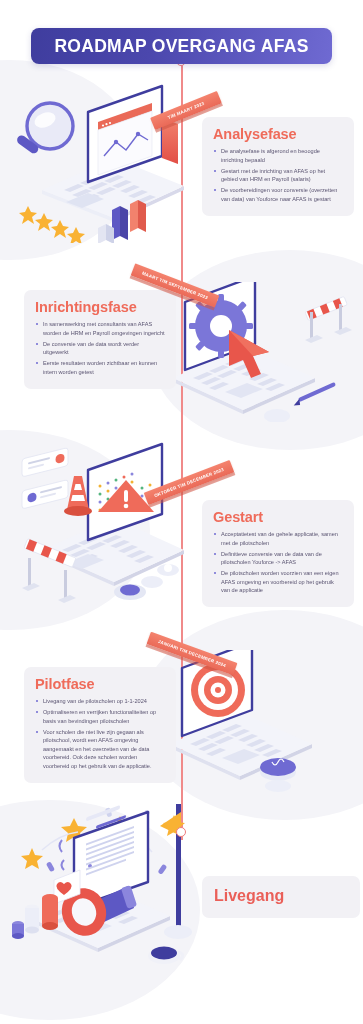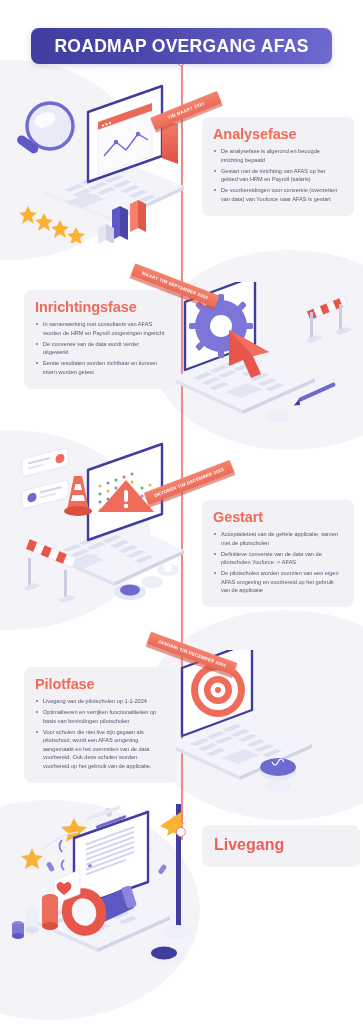--- a/index.html
+++ b/index.html
@@ -112,21 +112,21 @@
 
   
   #card-analyse   { top: 117px; }
   #card-inrichting{ top: 290px; }
   #card-test      { top: 500px; }
   #card-pilot     { top: 667px; }
 
   
   .livegang {
     position: absolute;
-    left: 202px; top: 825px;
+    left: 202px; top: 876px;
     width: 158px;
     background: #f2f1f5;
     border-radius: 7px;
     padding: 11px 12px 12px 12px;
     z-index: 5;
   }
   .livegang .lg-line {
     font-size: 16px;
     font-weight: bold;
     color: #ea5f58;

